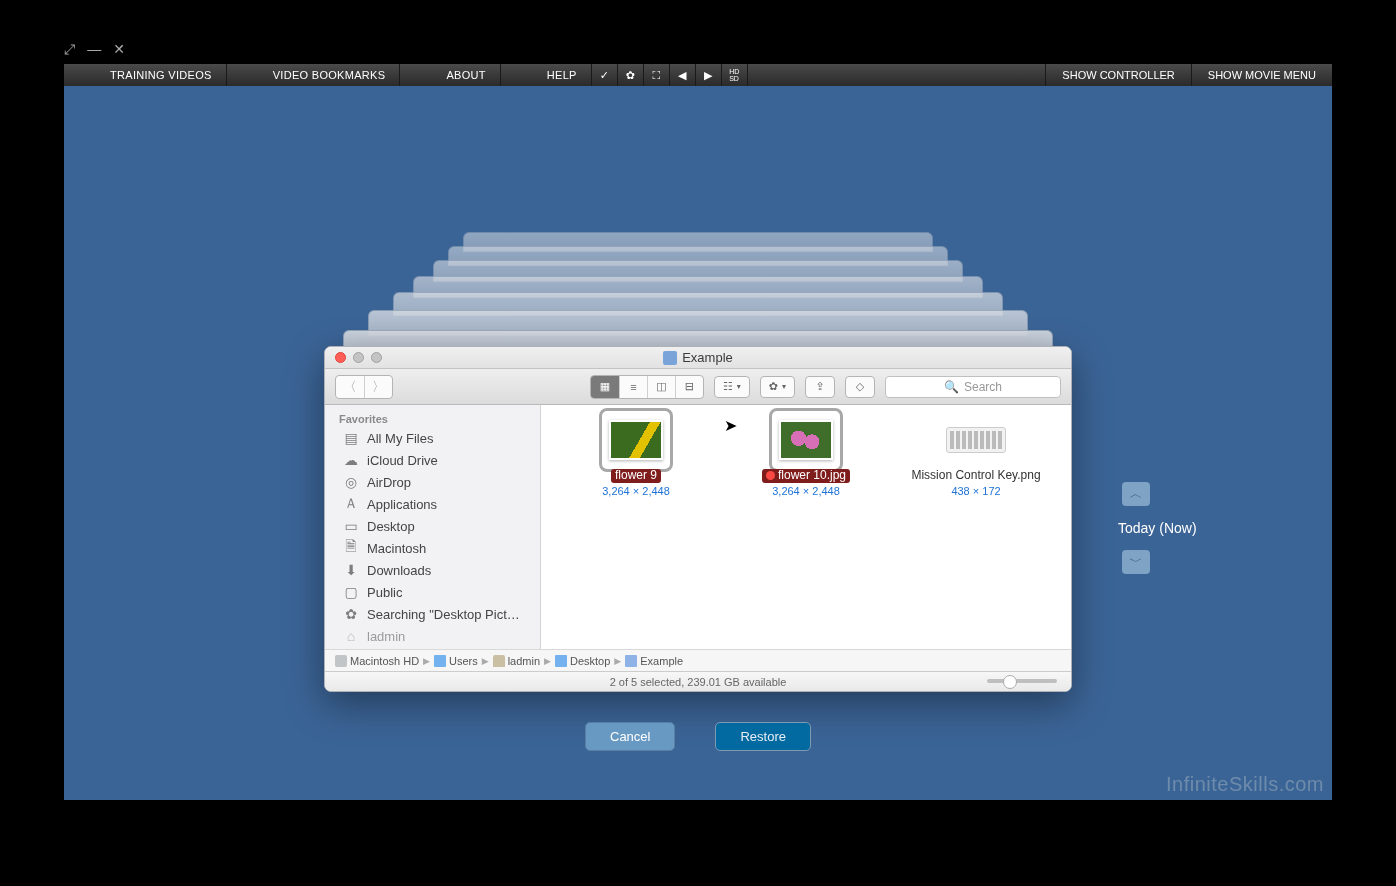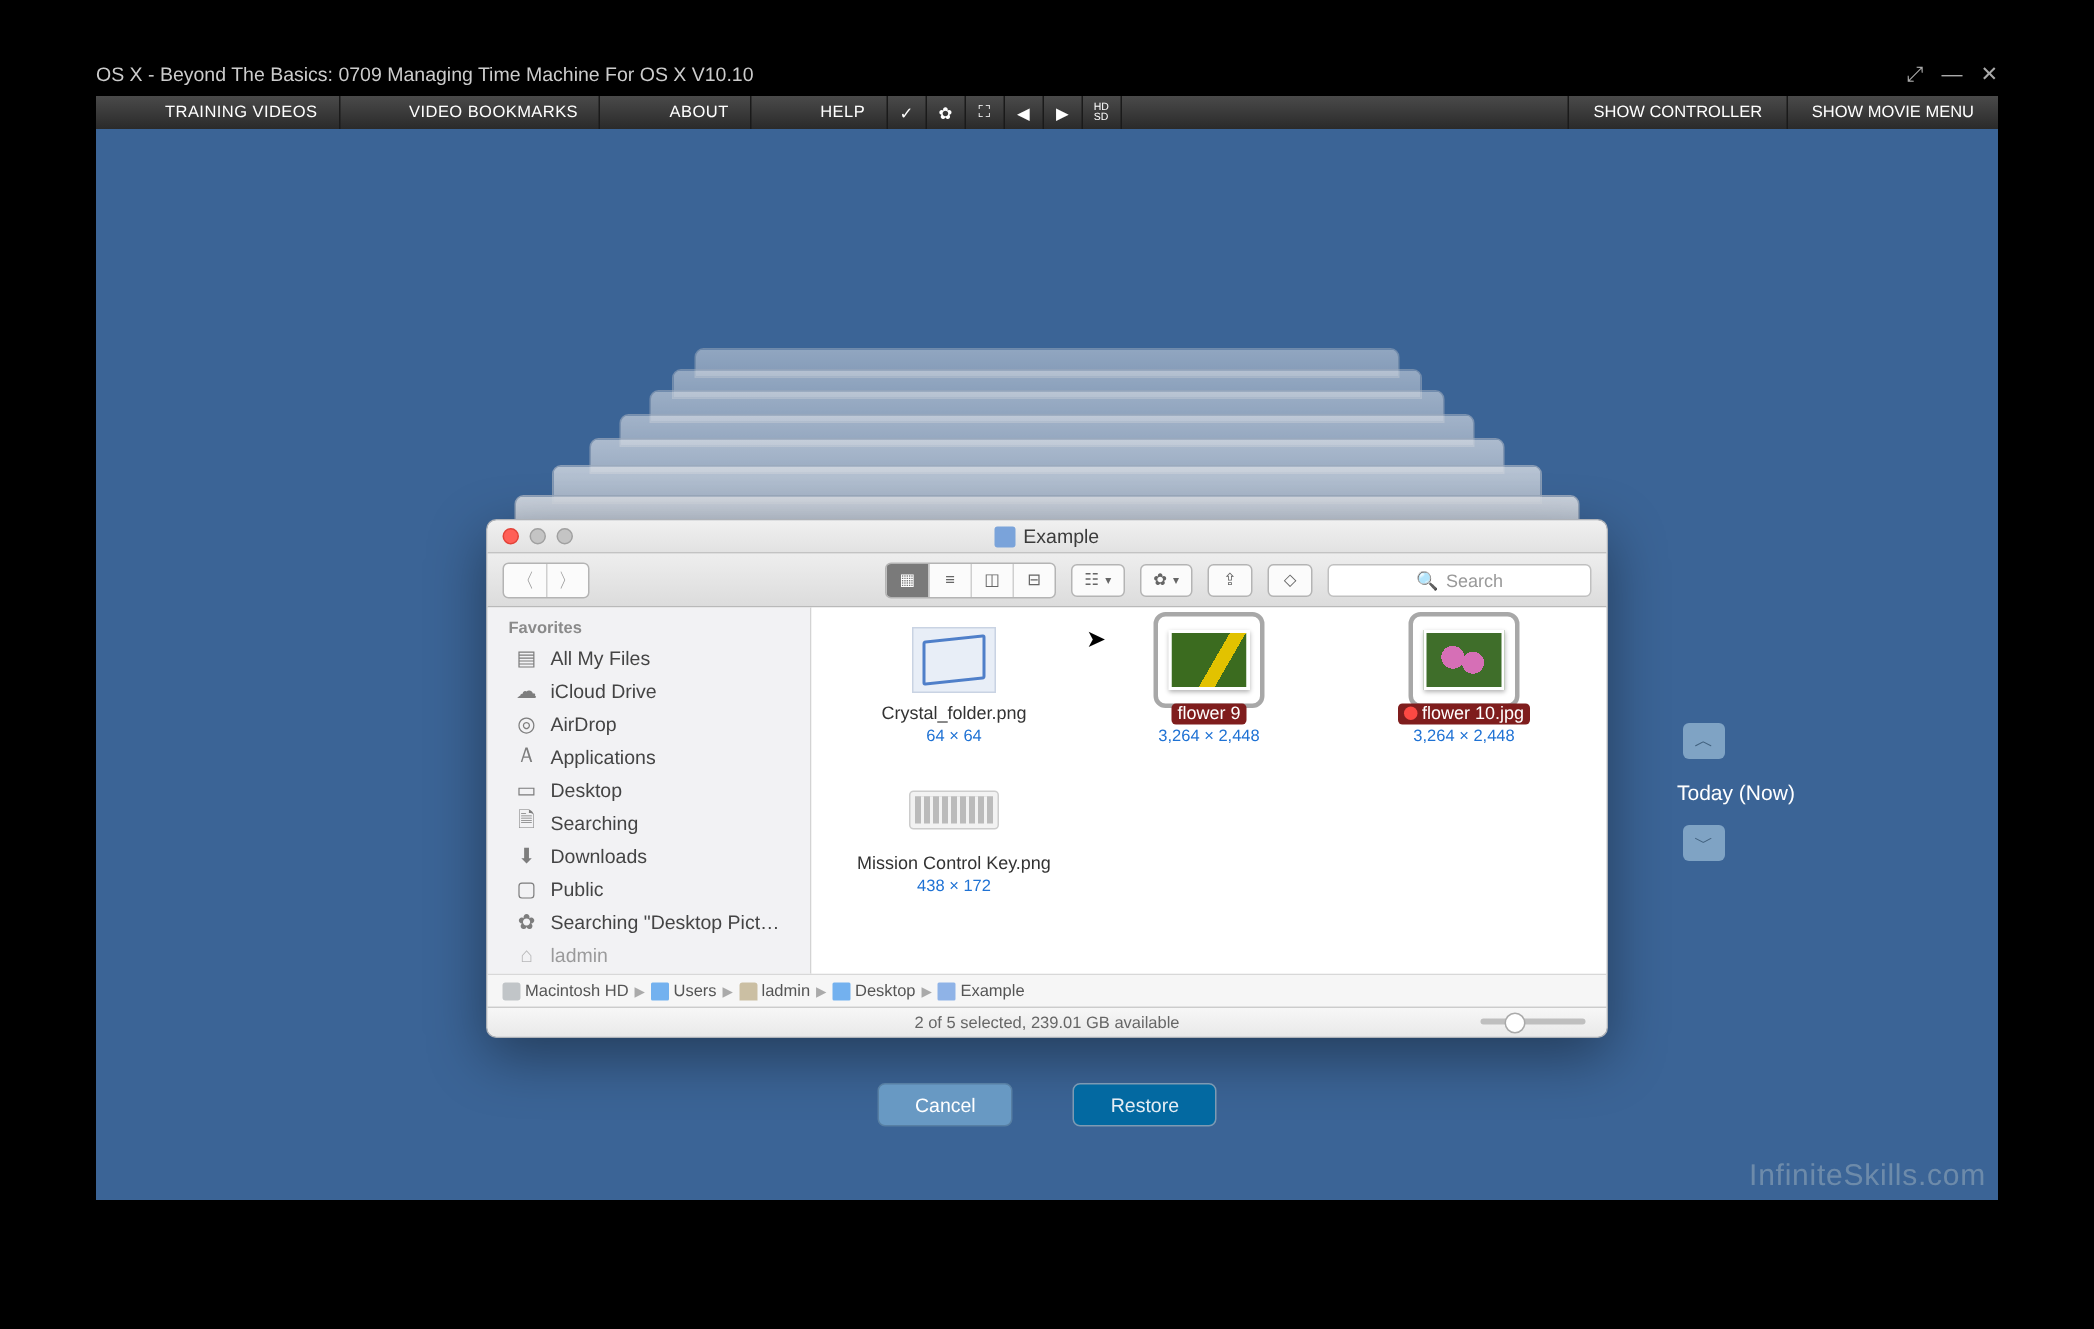--- a/index.html
+++ b/index.html
@@ -105,21 +105,20 @@
   .tick { height: 1px; background: #6d8bab; margin: 7px 0 7px 42px; }
   .tick.long { margin-left: 18px; }
   
   .watermark { position: absolute; right: 8px; bottom: 4px; color: #89a0b6; font-size: 20px; font-weight: 300; letter-spacing: 0.5px; opacity: .65; }
 </style>
 </head>
 <body>
 
 <div class="outer-frame">
   <div class="window-chrome">
-    <span class="window-title">OS X - Beyond The Basics: 0709 Managing Time Machine For OS X V10.10</span>
     <div class="win-buttons">
       <span class="win-btn">⤢</span>
       <span class="win-btn">—</span>
       <span class="win-btn">✕</span>
     </div>
   </div>
 
   <div class="menubar">
     <div class="menu-item">TRAINING VIDEOS</div>
     <div class="menu-item">VIDEO BOOKMARKS</div>
@@ -196,48 +195,41 @@
           <div class="side-item">
               <span class="side-icon">Ａ</span>
               <span>Applications</span>
             </div>
           <div class="side-item">
               <span class="side-icon">▭</span>
               <span>Desktop</span>
             </div>
           <div class="side-item">
               <span class="side-icon">🗎</span>
-              <span>Searching</span>
+              <span>Macintosh</span>
             </div>
           <div class="side-item">
               <span class="side-icon">⬇</span>
               <span>Downloads</span>
             </div>
           <div class="side-item">
               <span class="side-icon">▢</span>
               <span>Public</span>
             </div>
           <div class="side-item">
               <span class="side-icon">✿</span>
               <span>Searching "Desktop Pict…</span>
             </div>
           <div class="side-item" style="opacity:.5;">
               <span class="side-icon">⌂</span>
               <span>ladmin</span>
             </div>
         </div>
 
         <div class="file-area">
-          <div class="file-item">
-            <div class="file-thumb">
-                <div class="thumb-folder"></div>
-              </div>
-            <span class="file-name">Crystal_folder.png</span>
-            <span class="file-dim">64 × 64</span>
-          </div>
           <div class="file-item">
             <div class="file-thumb sel">
                 <div class="thumb-photo1"></div>
               </div>
             <span class="file-name sel">flower 9</span>
             <span class="file-dim">3,264 × 2,448</span>
           </div>
           <div class="file-item">
             <div class="file-thumb sel">
                 <div class="thumb-photo2"></div>

